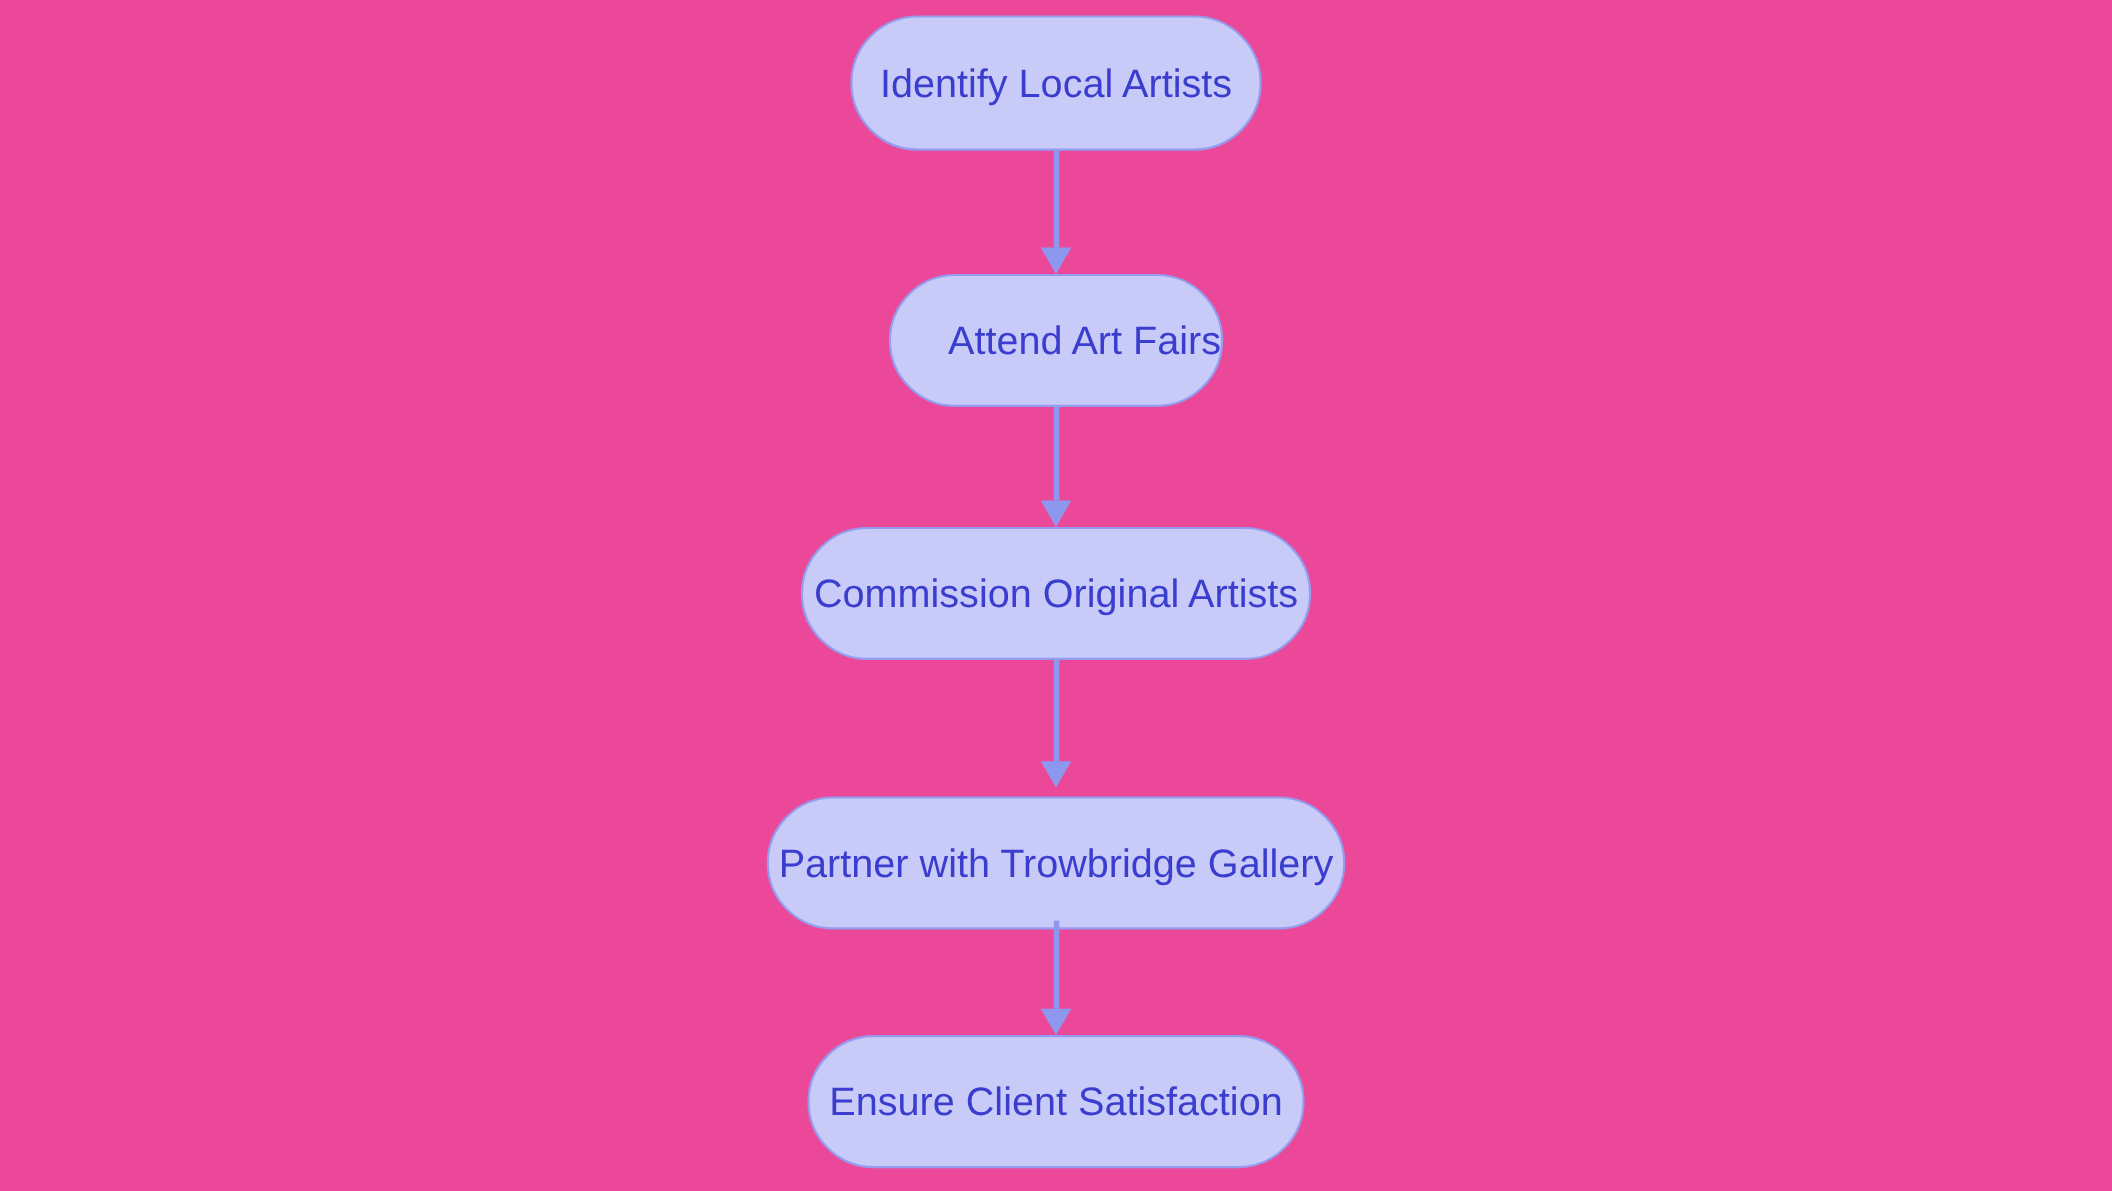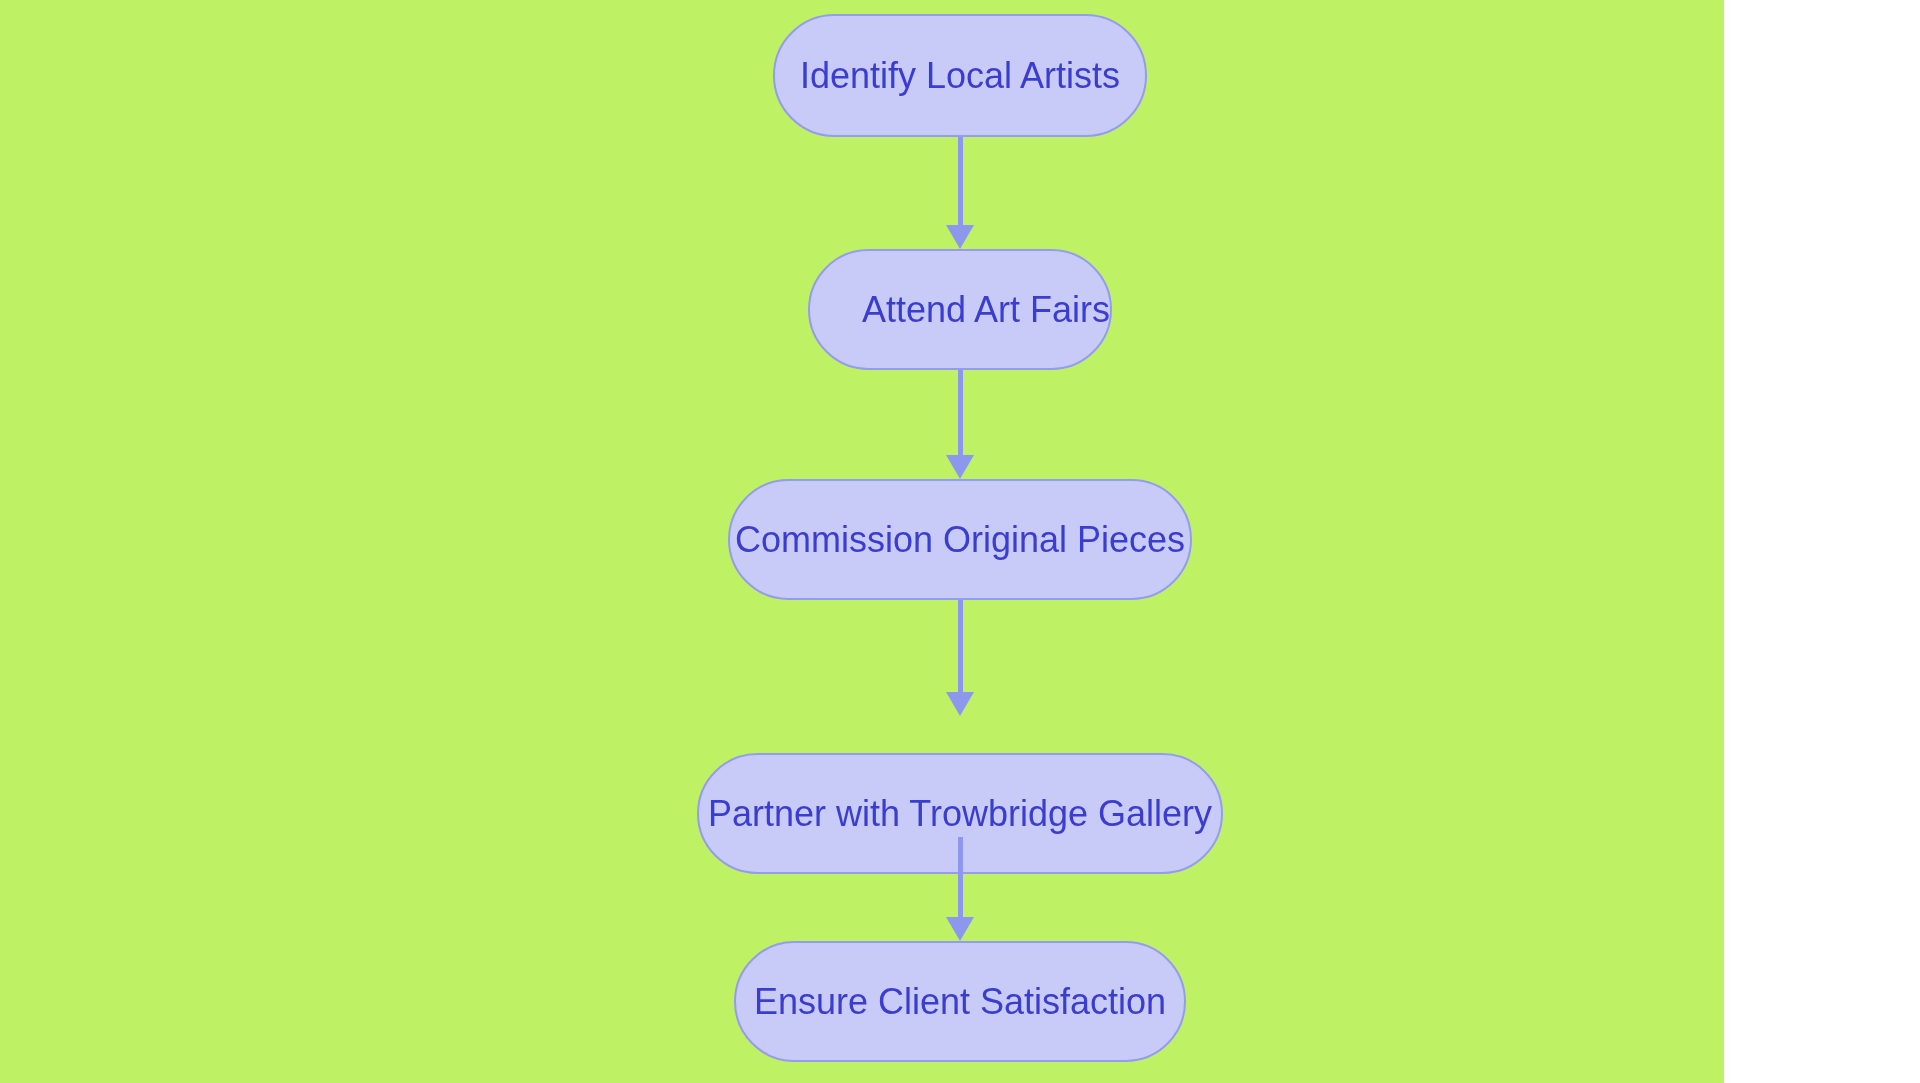--- a/index.html
+++ b/index.html
@@ -3,44 +3,44 @@
 <meta charset="utf-8">
 <style>
   html, body {
     margin: 0;
     padding: 0;
     background: #ffffff;
     font-family: "Liberation Sans", sans-serif;
   }
   .canvas {
     position: relative;
-    width: 1724px;
+    width: 1920px;
     height: 1083px;
-    background: #bef264;
+    background: #ec4899;
     overflow: hidden;
   }
   .node {
     position: absolute;
     box-sizing: border-box;
     background: #c8cbf8;
     border: 2px solid #949cef;
     border-radius: 62px;
     display: flex;
     align-items: center;
     justify-content: center;
     color: #3a3dce;
     font-size: 36px;
     line-height: 1.2;
     white-space: nowrap;
     text-align: center;
   }
   .node-1 { left: 773px; top: 14px;  width: 374px; height: 123px; }
   .node-2 { left: 808px; top: 249px; width: 304px; height: 121px; justify-content: flex-end; }
   .node-3 { left: 728px; top: 479px; width: 464px; height: 121px; }
-  .node-4 { left: 697px; top: 753px; width: 526px; height: 121px; }
+  .node-4 { left: 697px; top: 724px; width: 526px; height: 121px; }
   .node-5 { left: 734px; top: 941px; width: 452px; height: 121px; }
 
   .arrow {
     position: absolute;
     left: 946px;            
     width: 28px;
     display: flex;
     flex-direction: column;
     align-items: center;
   }
@@ -77,21 +77,21 @@
   <div class="node node-2">
     <span class="node-label">Attend Art Fairs</span>
   </div>
 
   <div class="arrow arrow-2">
     <div class="stem"></div>
     <div class="head"></div>
   </div>
 
   <div class="node node-3">
-    <span class="node-label">Commission Original Pieces</span>
+    <span class="node-label">Commission Original Artists</span>
   </div>
 
   <div class="arrow arrow-3">
     <div class="stem"></div>
     <div class="head"></div>
   </div>
 
   <div class="node node-4">
     <span class="node-label">Partner with Trowbridge Gallery</span>
   </div>

